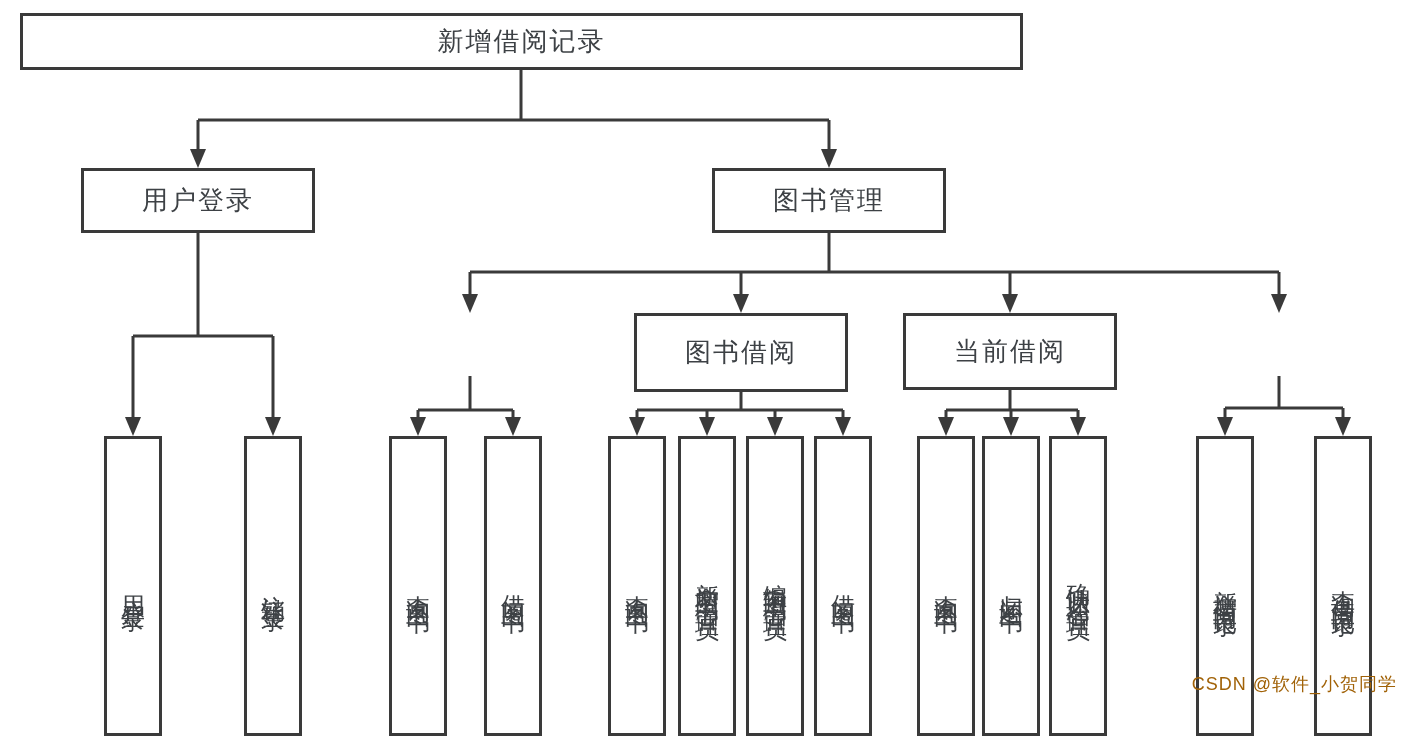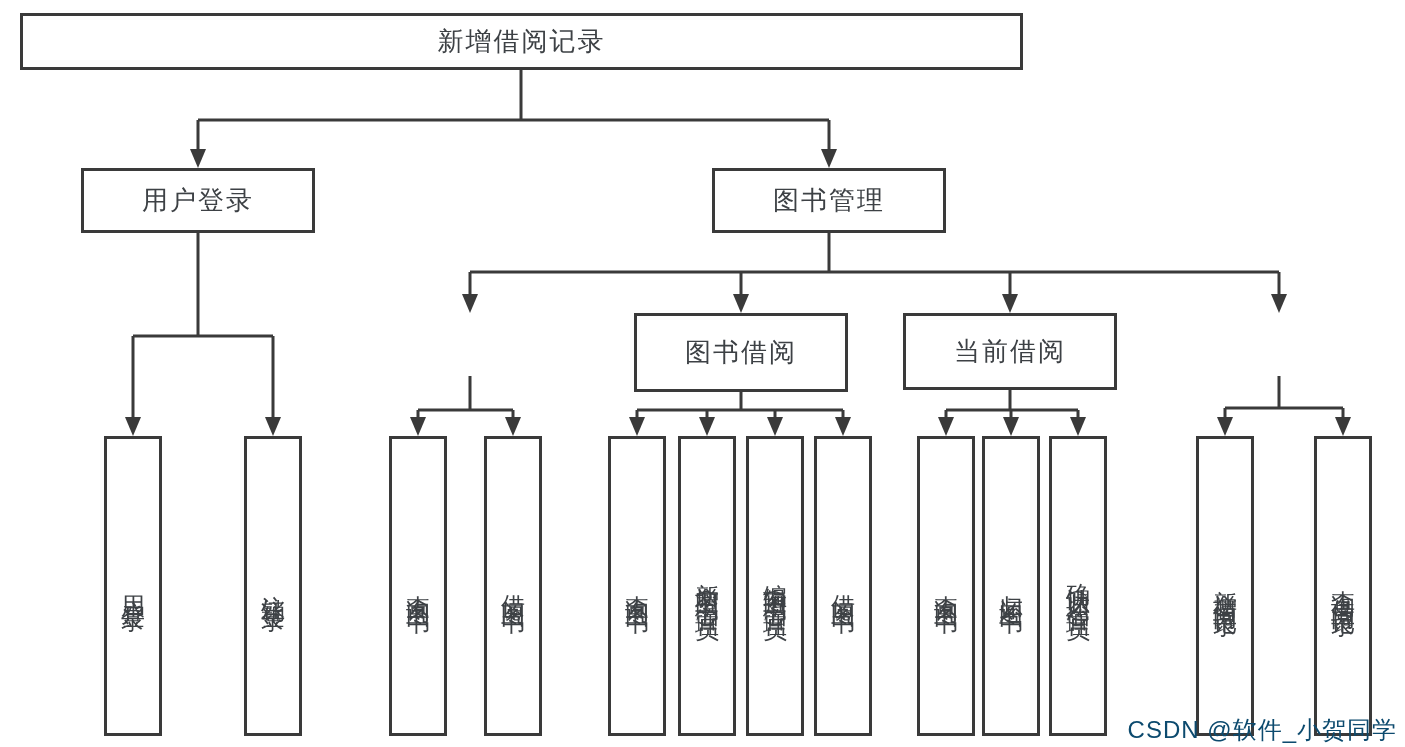--- a/index.html
+++ b/index.html
@@ -26,22 +26,22 @@
     top:436px;width:58px;height:300px;
     display:flex;align-items:center;justify-content:center;
     z-index:2;
   }
   .vnode span{
     writing-mode:vertical-rl;text-orientation:mixed;
     font-size:24px;line-height:1;letter-spacing:5px;
     color:var(--text);
   }
   .watermark{
-    position:absolute;top:714px;right:8px;z-index:5;
-    font-size:24px;letter-spacing:1px;color:#0c4a6e;
+    position:absolute;top:672px;right:8px;z-index:5;
+    font-size:18px;letter-spacing:1px;color:#a16207;
   }
 </style>
 </head>
 <body>
 
 <div class="canvas">
 
   <svg class="connectors" width="1405" height="747" viewBox="0 0 1405 747" xmlns="http://www.w3.org/2000/svg">
     <g stroke="#3a3a3a" stroke-width="3" fill="none">
       <path d="M521 66 V120 M198 120 H829 M198 120 V152 M829 120 V152"></path>

